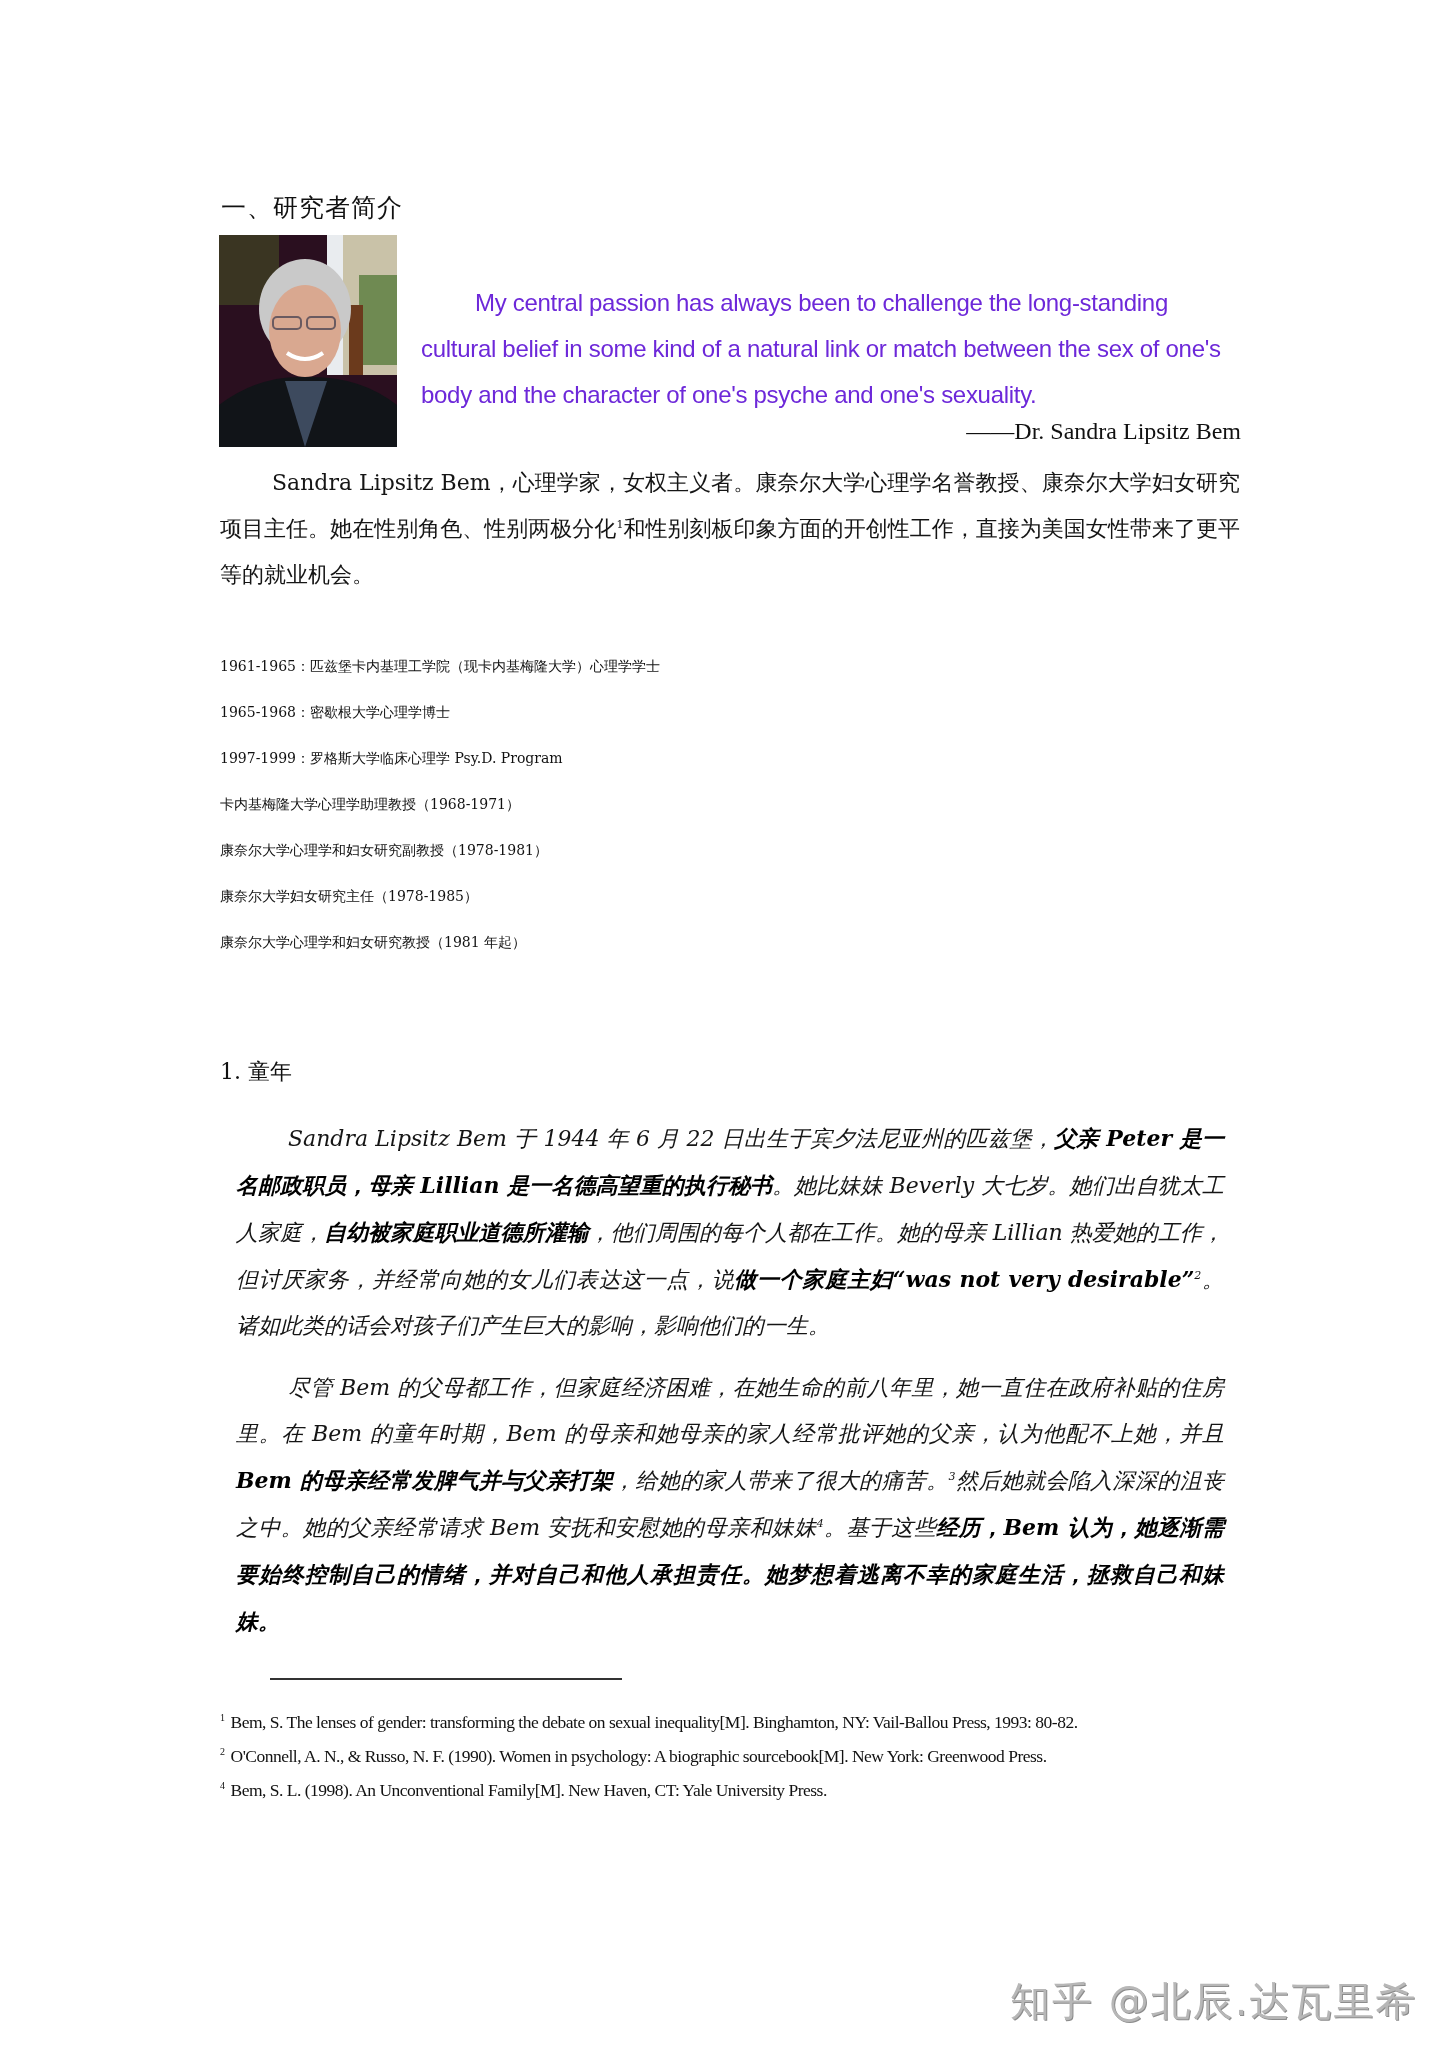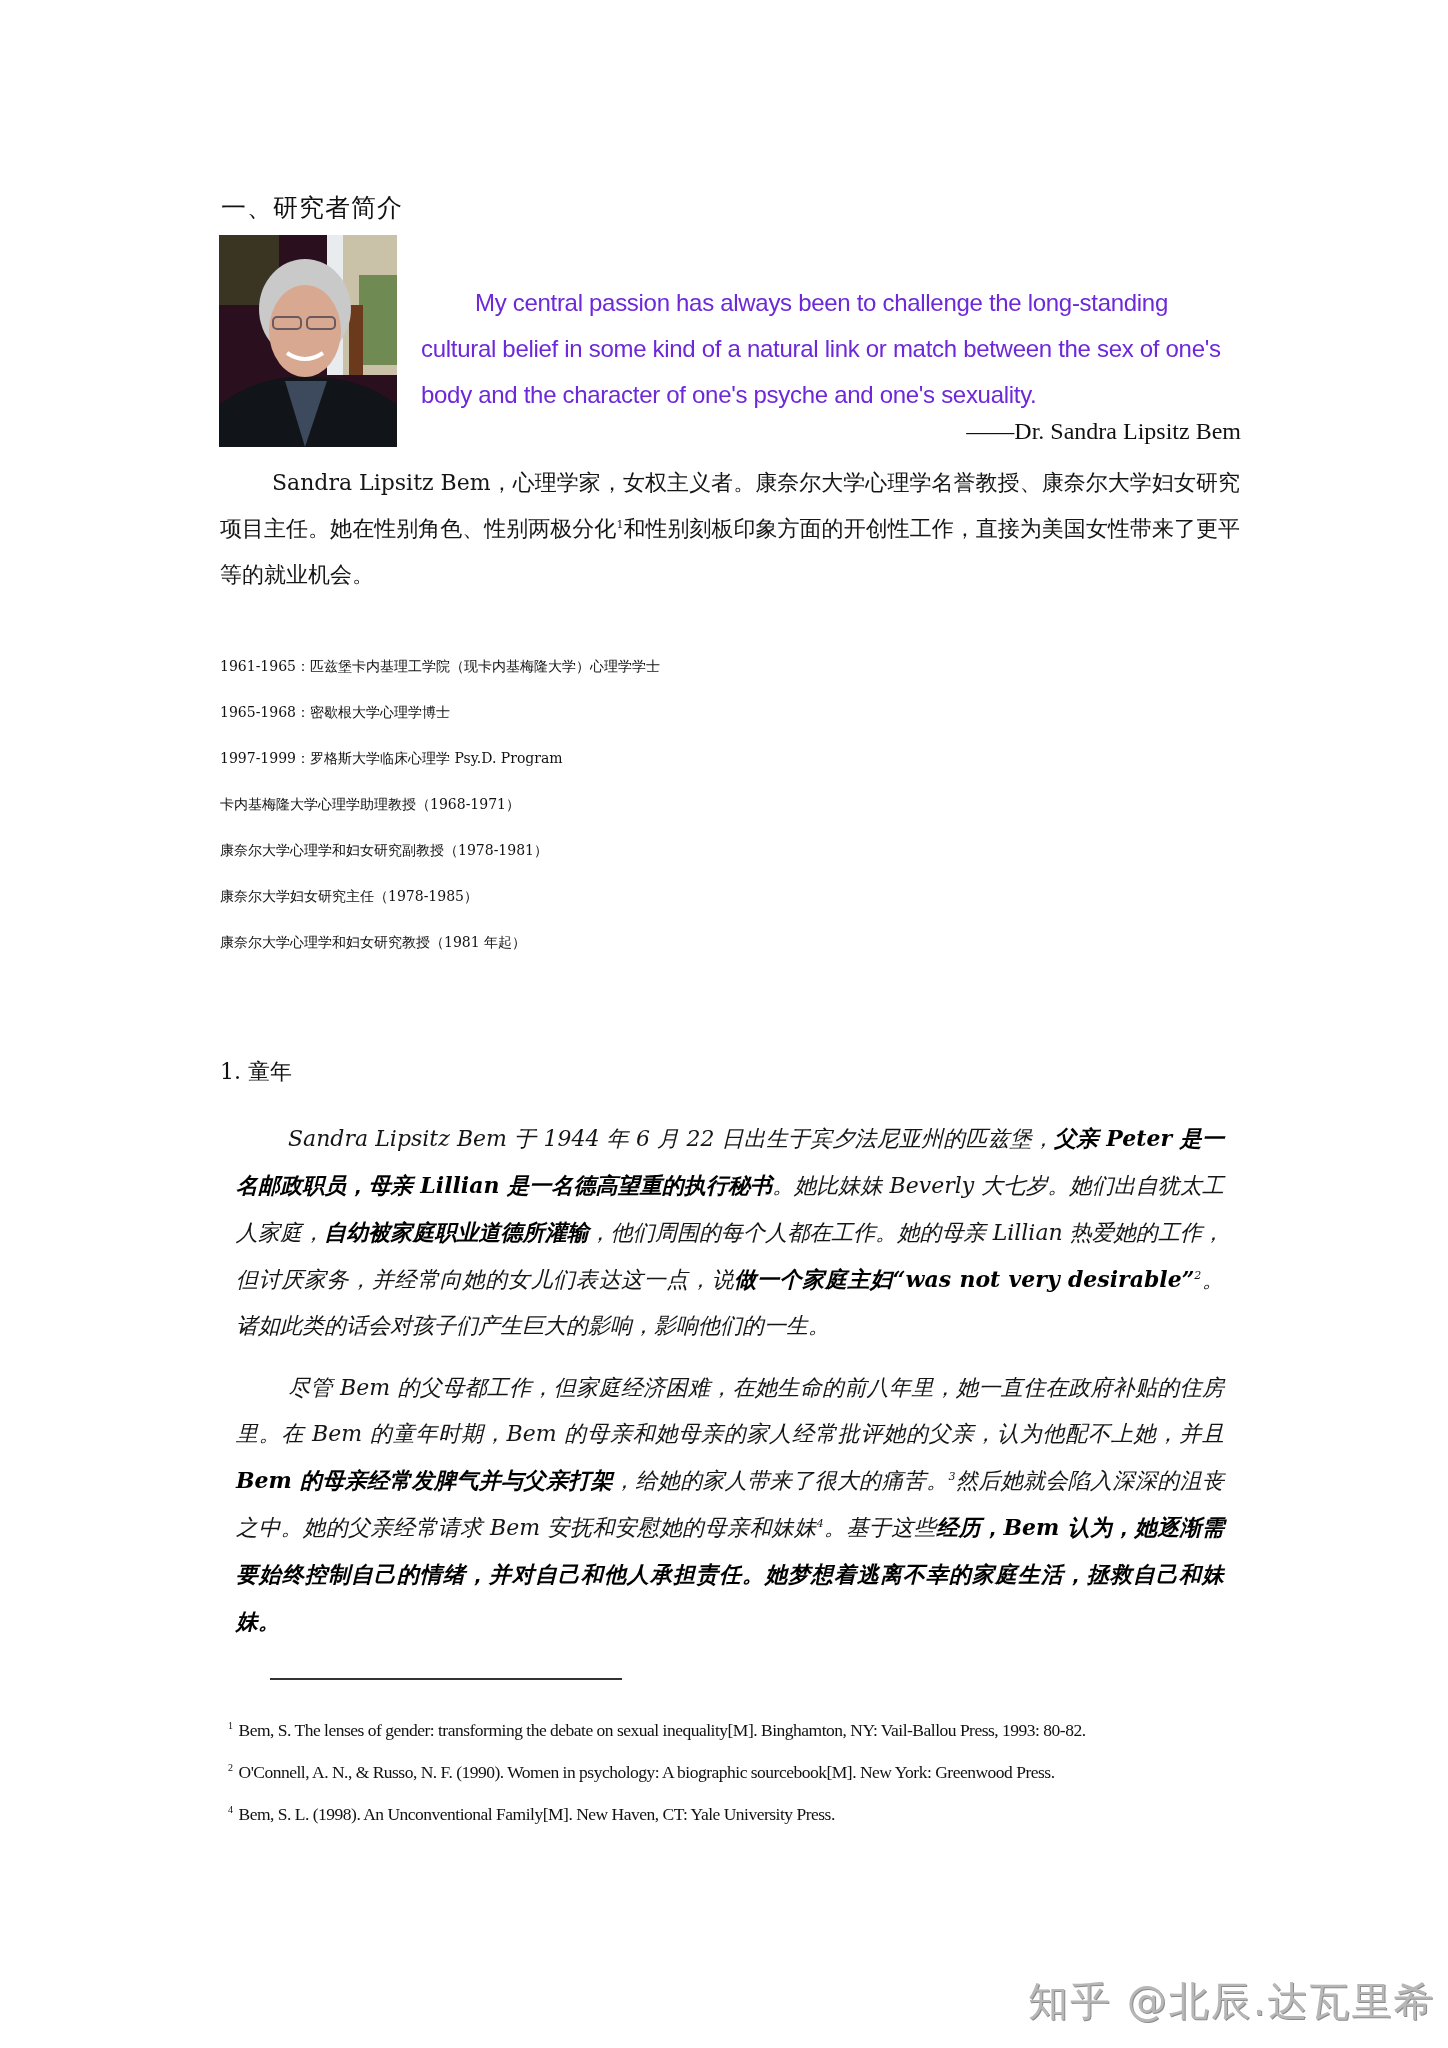--- a/index.html
+++ b/index.html
@@ -37,27 +37,26 @@
   .child { top: 1091px; }
   .child p { margin: 16px; font-style: italic; }
   b { font-weight: bold; color: #000; }
   sup { font-size: 11px; vertical-align: super; line-height: 0; }
   .fn-rule { left: 270px; top: 1670px; width: 352px; height: 2px; background: #333; }
   .footnotes {
     left: 220px; top: 1697px; width: 1020px;
     font-family: "Liberation Serif", serif; font-size: 17.5px; line-height: 34px;
     letter-spacing: -0.5px; color: #111;
   }
-  .footnotes .fn { margin: 8px; }
+  .footnotes .fn { margin: 0; }
   .footnotes sup { font-size: 10px; margin-right: 6px; }
   .watermark {
     left: 1010px; top: 1966px; font-family: "DejaVu Sans", sans-serif; font-size: 40px;
     color: #b7b7b7; letter-spacing: 2px;
     text-shadow: 1px 1px 0 #8c8c8c;
-    margin-left: 18px;
   }
 </style>
 </head>
 <body>
 
 <div class="page">
 
   <div class="abs h1">一、研究者简介</div>
 
   <div class="abs photo">

